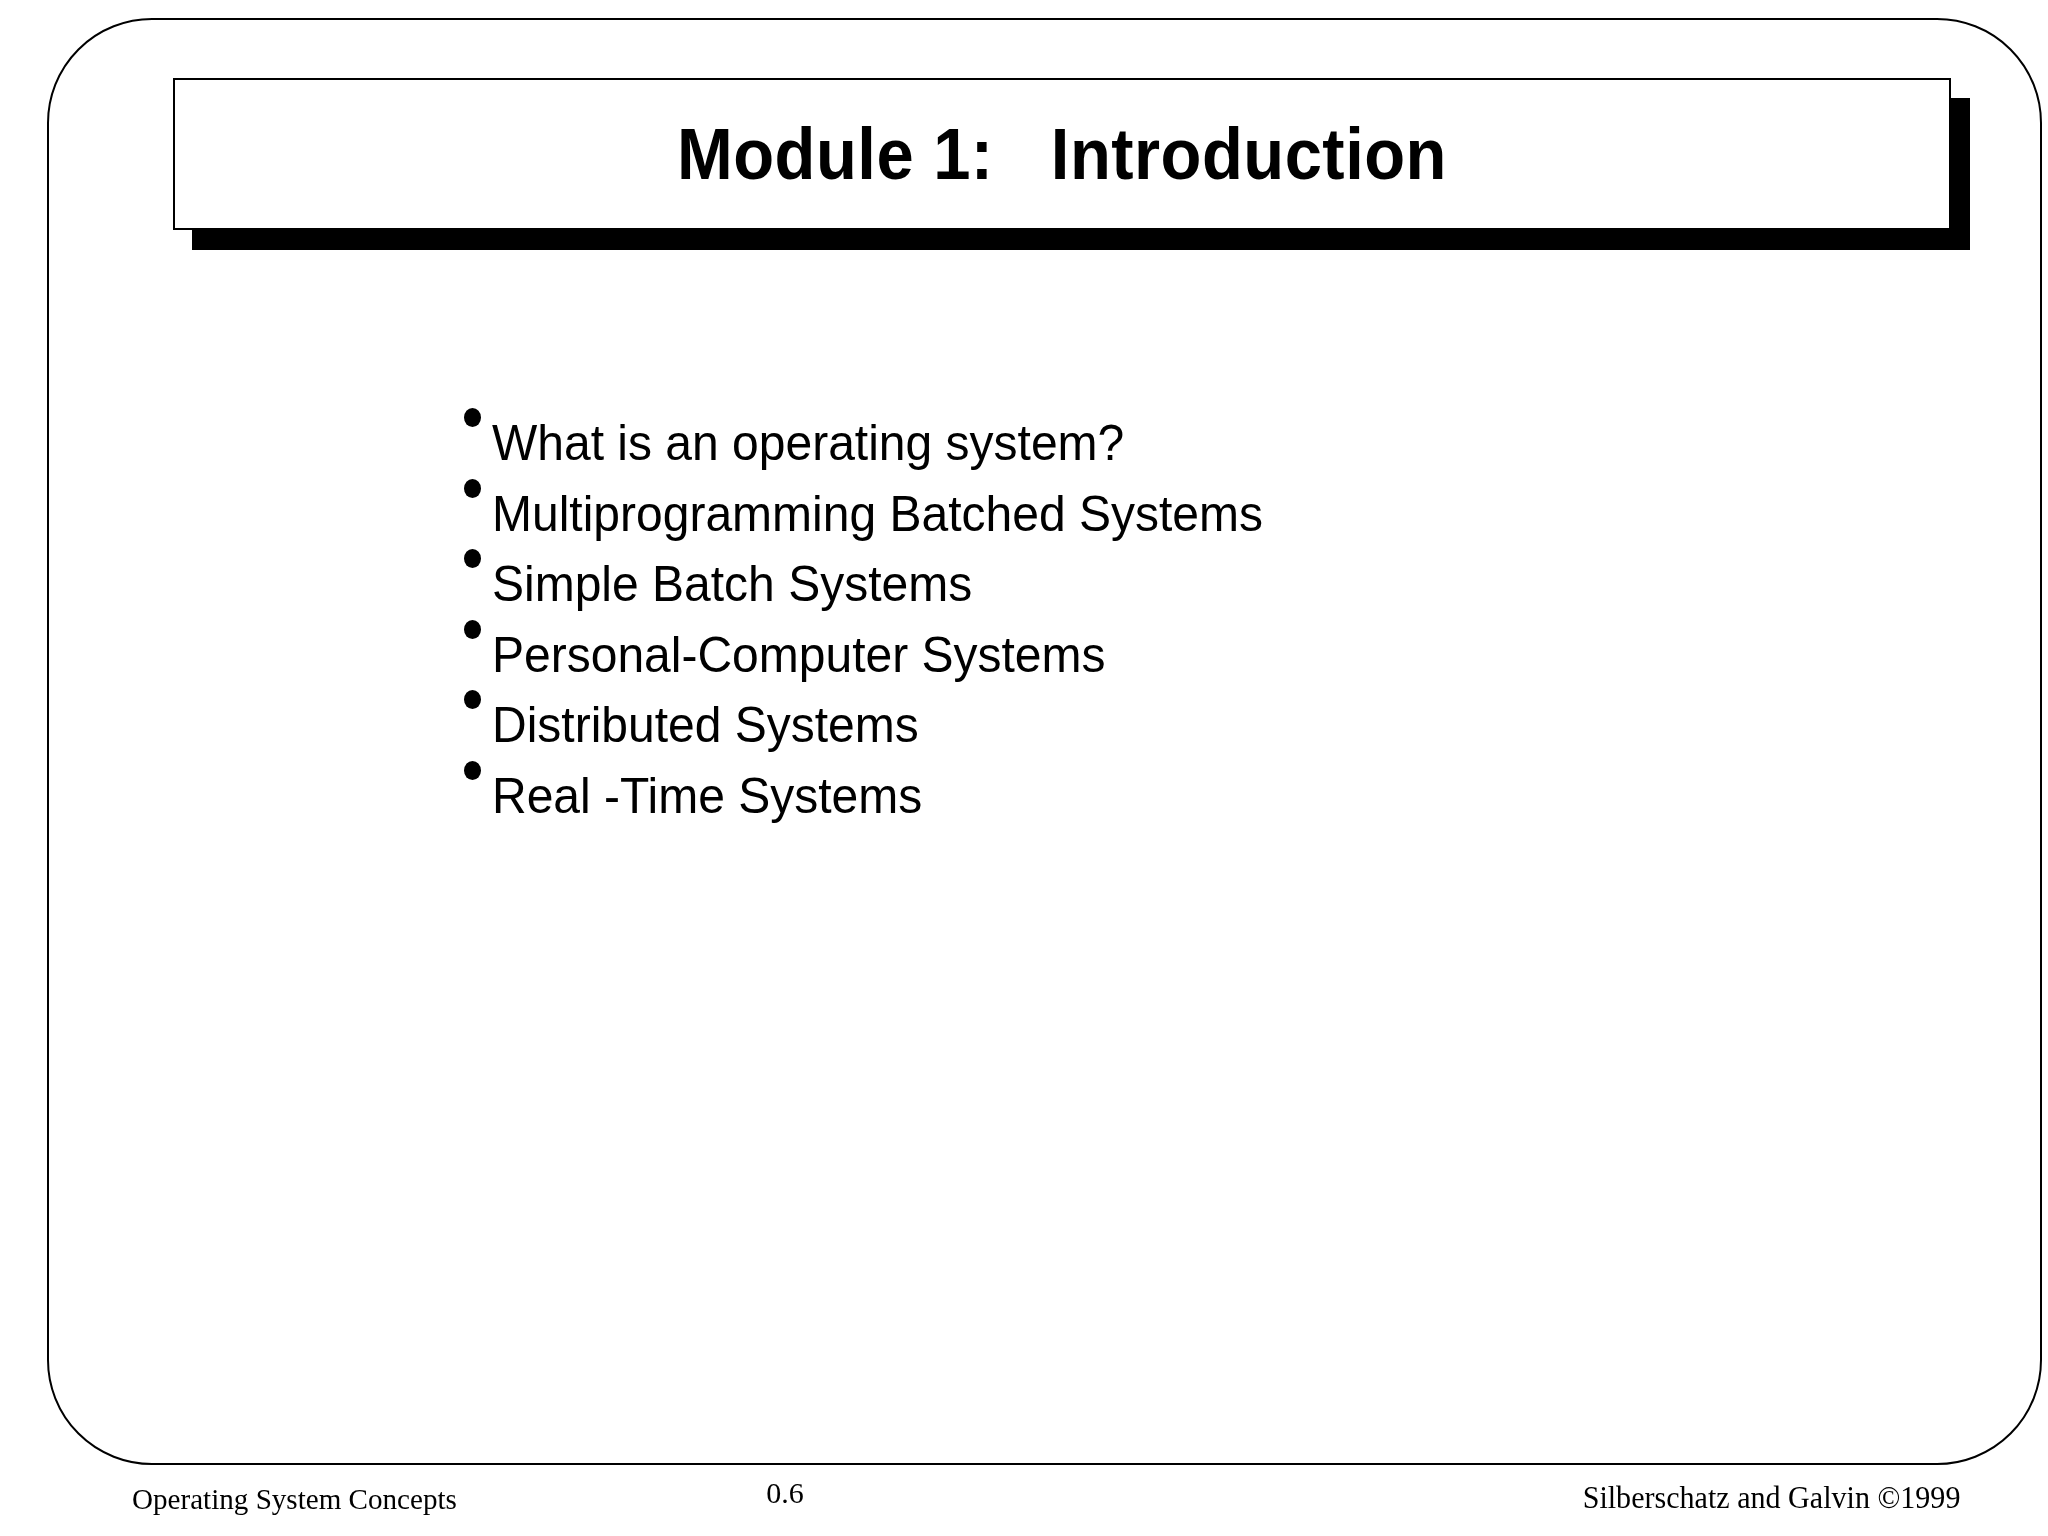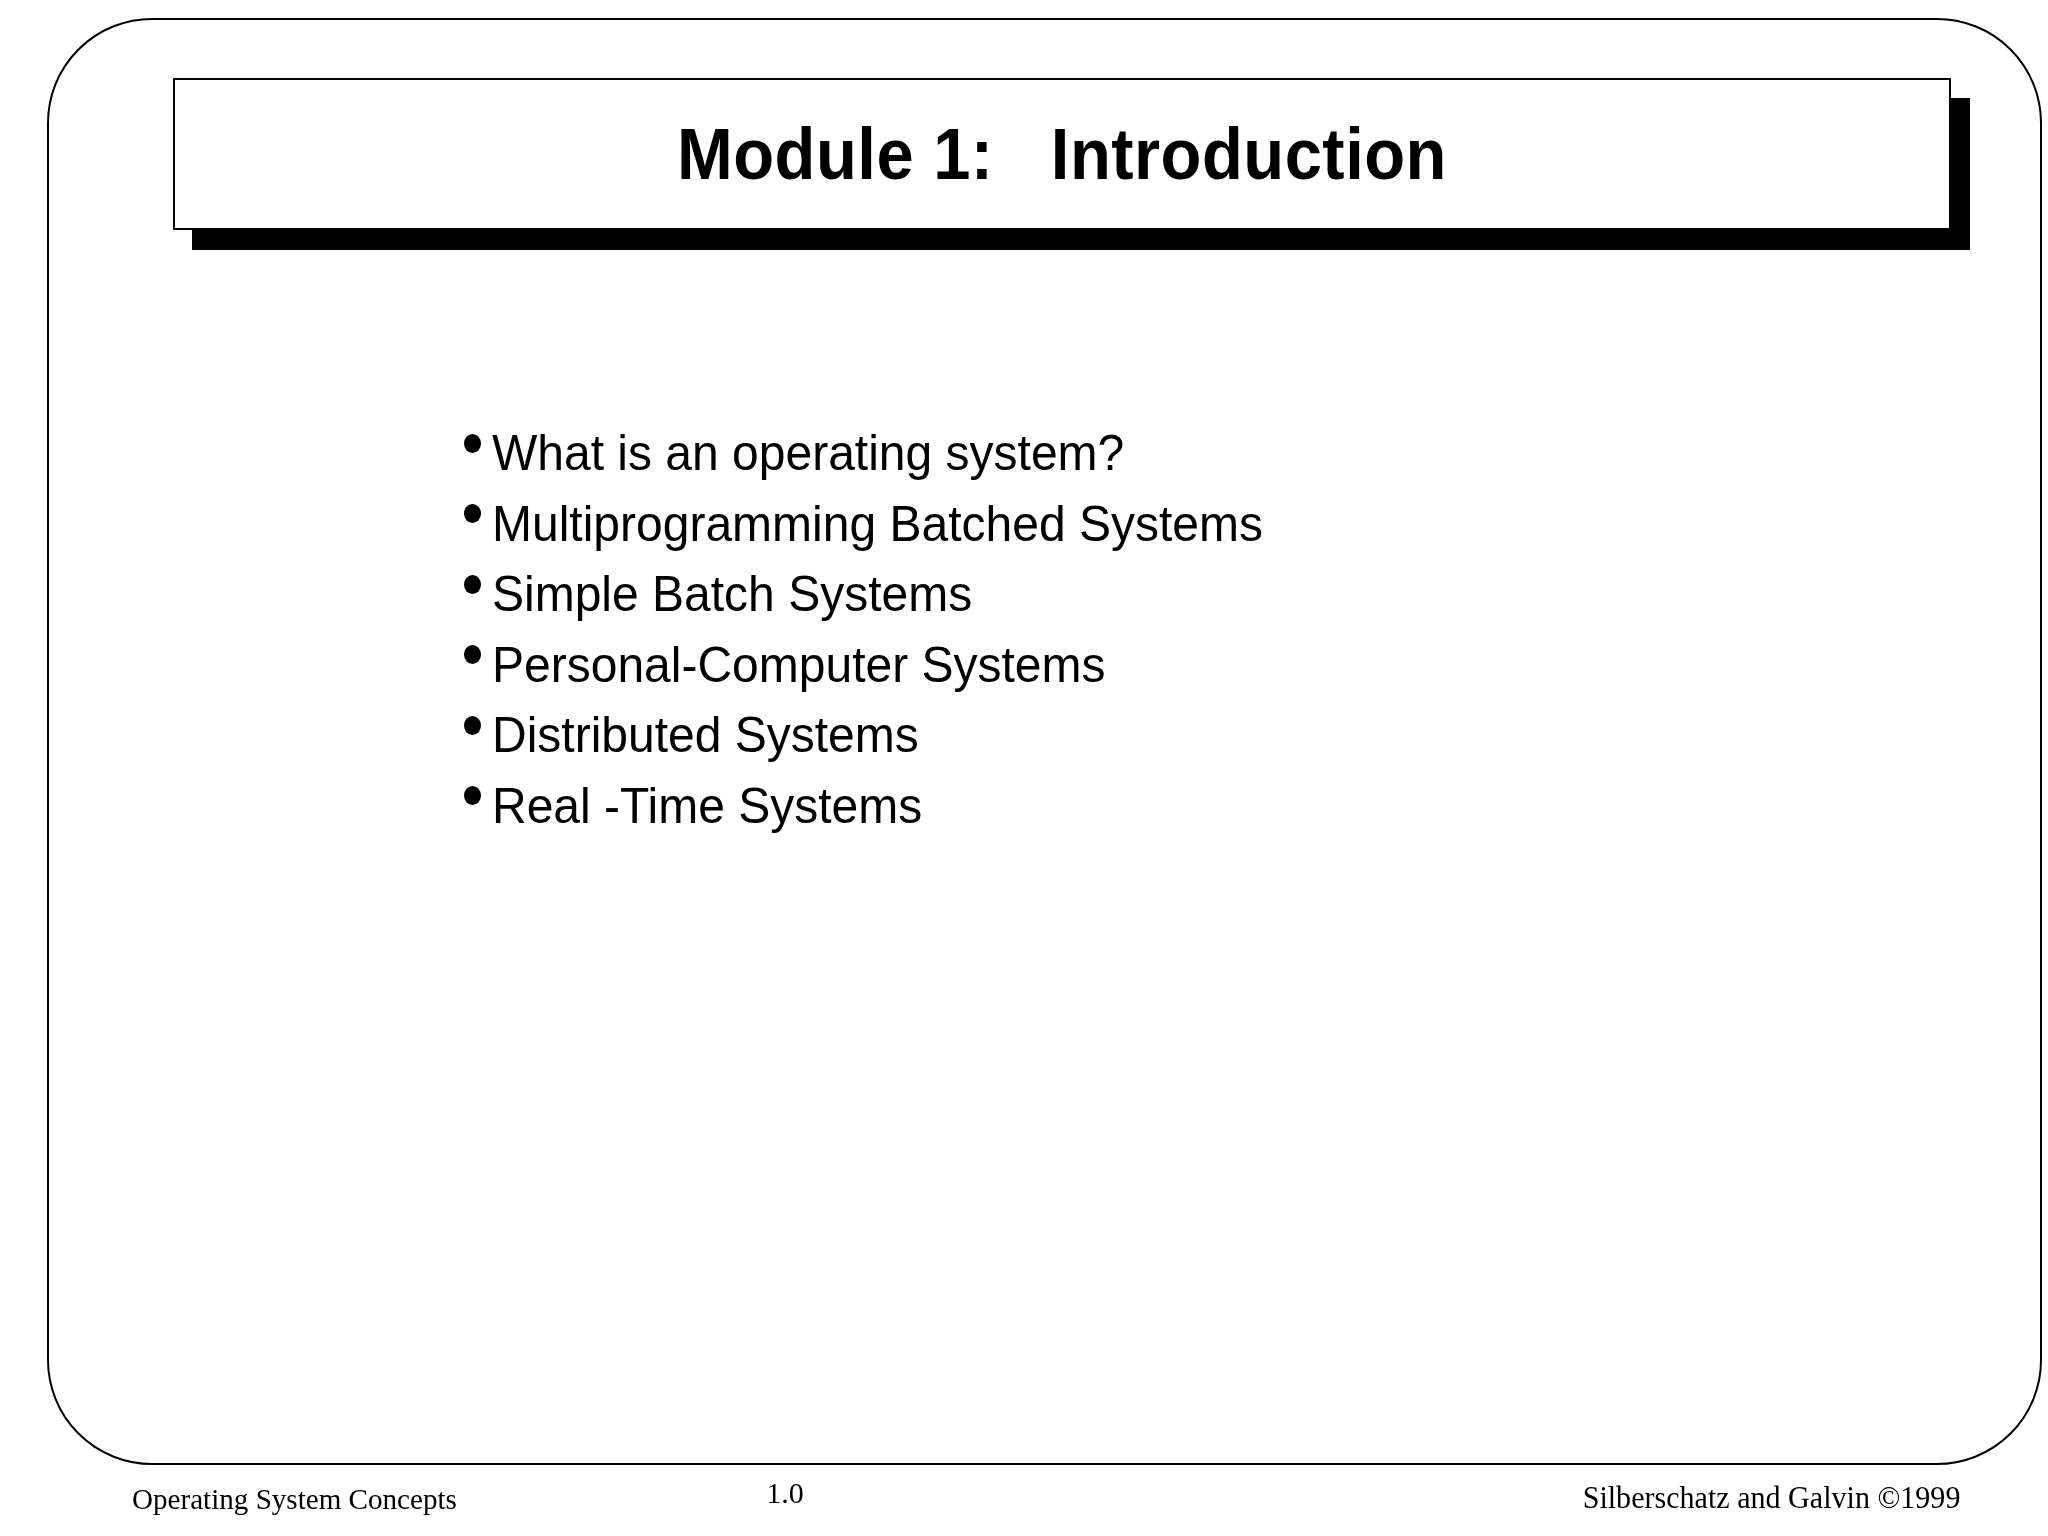--- a/index.html
+++ b/index.html
@@ -75,21 +75,21 @@
   
   .bullet-list {
     position: absolute;
     left: 430px;
     top: 418px;
     width: 1350px;
   }
   .bullet-item {
     position: relative;
     display: flex;
-    align-items: center;
+    align-items: flex-start;
     height: 70.5px;
   }
   .bullet-dot {
     flex: 0 0 auto;
     width: 42px;
     position: relative;
     top: -10px;
   }
   .bullet-dot::before {
     content: "";
@@ -195,17 +195,17 @@
 
     <div class="bullet-item">
       <span class="bullet-dot"></span>
       <span class="bullet-label">Real -Time Systems</span>
     </div>
 
   </div>
 
   <div class="footer">
     <span class="footer-left">Operating System Concepts</span>
-    <span class="footer-center">1.0</span>
+    <span class="footer-center">0.6</span>
     <span class="footer-right">Silberschatz and Galvin ©1999</span>
   </div>
 
 </div>
 
 </body></html>

